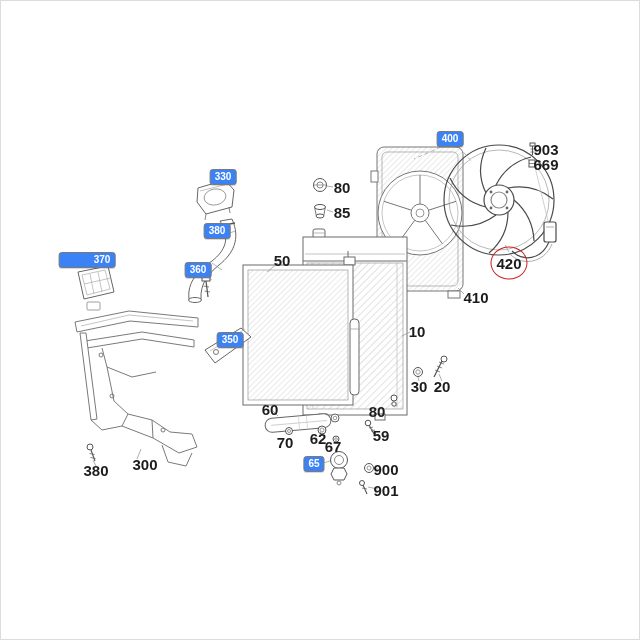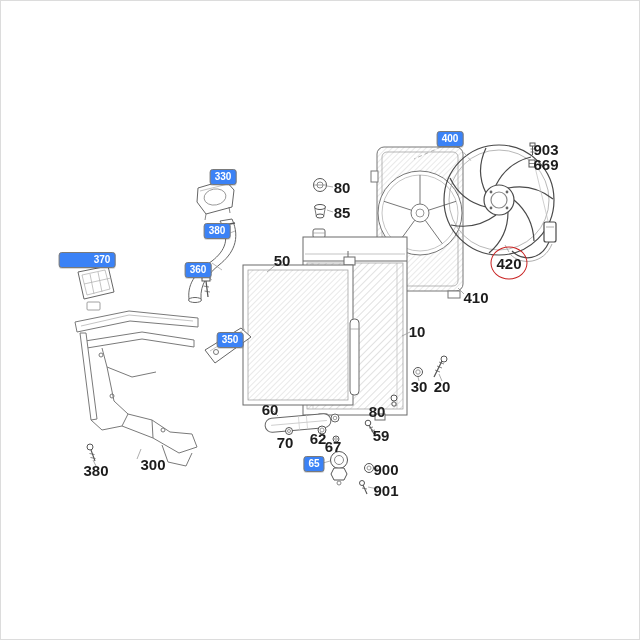--- a/index.html
+++ b/index.html
@@ -271,15 +271,15 @@
       <span class="part-label plain" style="left: 376px; top: 410px;">80</span>
       <span class="part-label plain" style="left: 269px; top: 408px; text-align: center;">60</span>
       <span class="part-label plain" style="left: 284px; top: 441px;">70</span>
       <span class="part-label plain" style="left: 317px; top: 437px;">62</span>
       <span class="part-label plain" style="left: 332px; top: 445px;">67</span>
       <span class="part-label plain" style="left: 380px; top: 434px;">59</span>
       <span class="part-label badge" style="left: 313px; top: 463px;">65</span>
       <span class="part-label plain" style="left: 385px; top: 468px;">900</span>
       <span class="part-label plain" style="left: 385px; top: 489px;">901</span>
       <span class="part-label plain" style="left: 95px; top: 469px;">380</span>
-      <span class="part-label plain" style="left: 152px; top: 463px;">300</span>
+      <span class="part-label plain" style="left: 144px; top: 463px;">300</span>
     </div>
 </div>
 
 </body></html>

